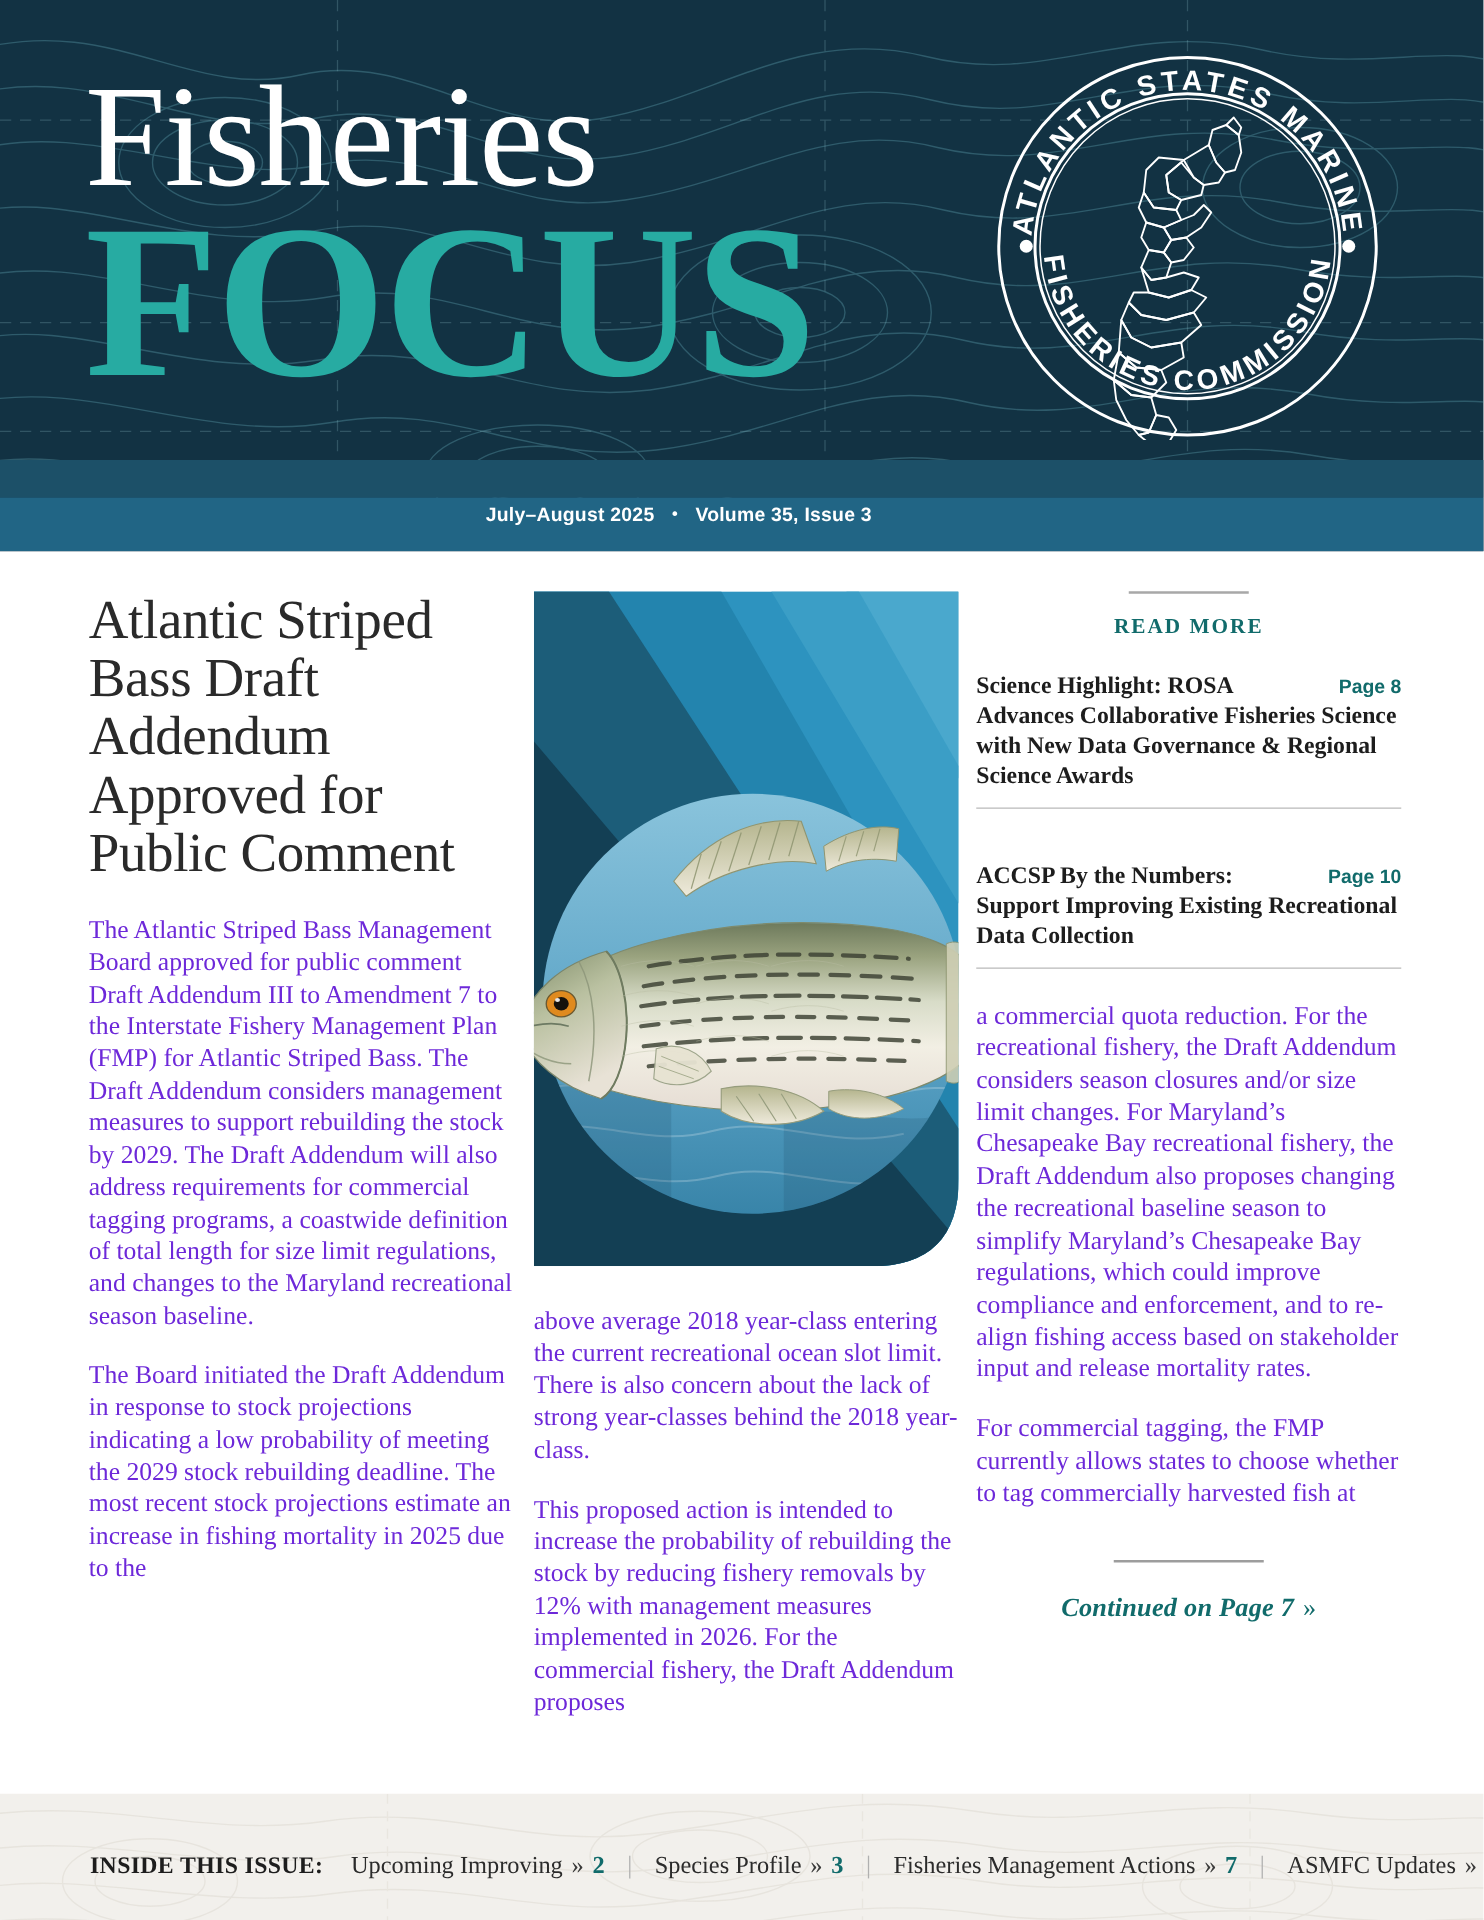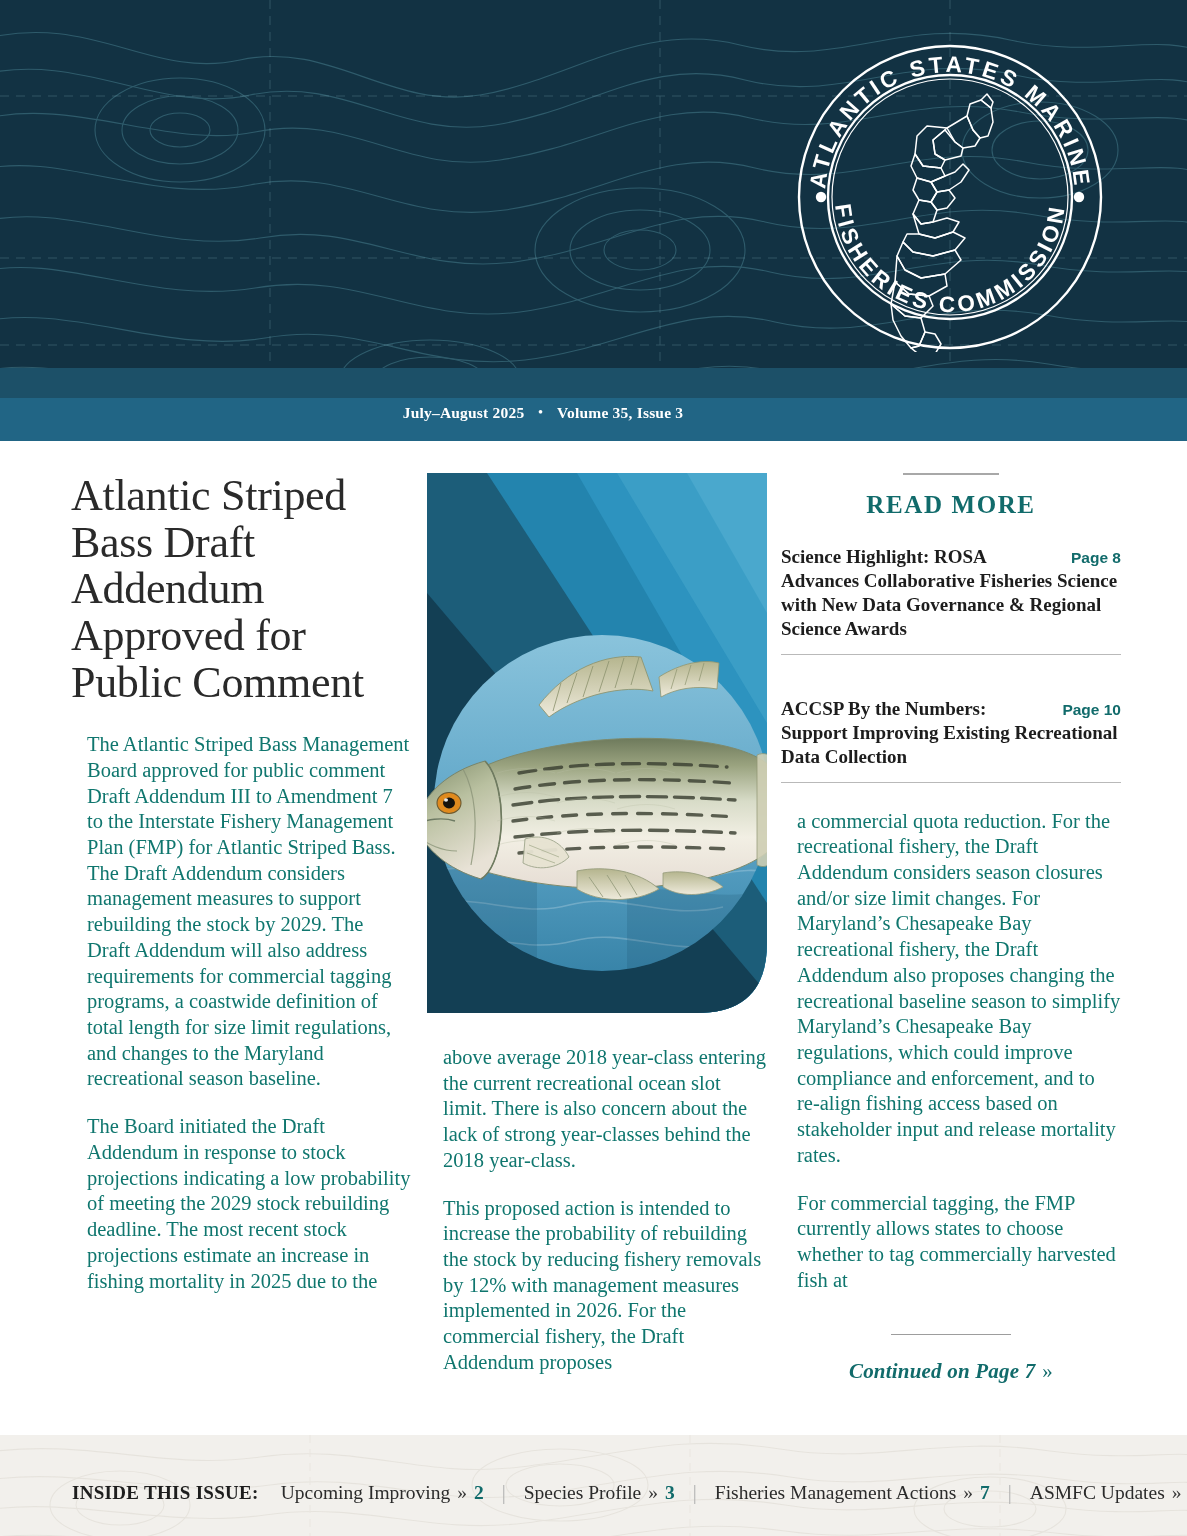--- a/index.html
+++ b/index.html
@@ -33,59 +33,59 @@
     font-family:"Liberation Serif", serif;
     font-size:175px;line-height:.80;color:#27aba2;
     font-weight:700;letter-spacing:-2px;margin-top:6px;
   }
 
   .seal{position:absolute;left:795px;top:42px;width:310px;height:310px;}
 
   .issueline{
     position:absolute;left:0;top:404px;width:1086px;
     text-align:center;
-    font-family:Liberation Serif, serif;
+    font-family:Liberation Sans, sans-serif;
     font-size:15.5px;font-weight:700;color:#ffffff;
     letter-spacing:.2px;
   }
   .issueline .dot{margin:0 14px;font-size:13px;position:relative;top:-2px;}
 
   
   .content{position:absolute;left:3px;top:441px;width:1187px;height:980px;}
 
   .col1{position:absolute;left:68px;top:32px;width:340px;}
   .col2{position:absolute;left:424px;top:32px;width:340px;}
   .col3{position:absolute;left:778px;top:32px;width:340px;}
 
   h1.headline{
     margin:0 0 26px 0;
     font-family:"Liberation Serif", serif;
     font-weight:400;font-size:44px;line-height:1.06;
     color:#2a2a2a;letter-spacing:-.3px;
   }
   p.body{
-    margin:0 0 22px 16px;
-    font-family:"Liberation Serif", serif;
-    font-size:20.5px;line-height:1.255;color:#0f766e;
+    margin:0 0 22px 0;
+    font-family:"Liberation Serif", serif;
+    font-size:20.5px;line-height:1.255;color:#6d28d9;
   }
   p.body:last-child{margin-bottom:0;}
 
   
   .hero{
     position:absolute;left:424px;top:32px;width:340px;height:540px;
     overflow:visible;
   }
   .hero-clip{position:absolute;left:0;top:0;width:340px;height:540px;overflow:hidden;}
 
   
   .rm-rule{width:96px;height:2px;background:#a8a8a8;margin:0 auto 16px auto;}
   .rm-title{
     text-align:center;
     font-family:"Liberation Serif", serif;
-    font-weight:700;font-size:25px;color:#116b6b;
+    font-weight:700;font-size:17px;color:#116b6b;
     letter-spacing:1.6px;margin-bottom:26px;
   }
   .rm-item{padding-bottom:13px;border-bottom:1.5px solid #b9b9b9;margin-bottom:16px;position:relative;}
   .rm-item:last-of-type{margin-bottom:0;}
   .rm-head{
     font-family:"Liberation Serif", serif;
     font-weight:700;font-size:19px;line-height:1.26;color:#1d1d1d;
     padding-right:0;
   }
   .rm-page{
@@ -165,20 +165,24 @@
         <line x1="950" y1="0" x2="950" y2="441"></line>
         <line x1="0" y1="96" x2="1187" y2="96"></line>
         <line x1="0" y1="258" x2="1187" y2="258"></line>
         <line x1="0" y1="345" x2="1187" y2="345"></line>
       </g>
     </svg>
 
     <div class="band1"></div>
     <div class="band2"></div>
 
+    <div class="title-wrap">
+      <div class="t-fisheries">Fisheries</div>
+      <div class="t-focus">FOCUS</div>
+    </div>
 
     <svg class="seal" viewBox="0 0 310 310">
       <defs>
         <path id="arcTop" d="M 30,155 A 125,125 0 0 1 280,155"></path>
         <path id="arcBot" d="M 40,155 A 115,115 0 0 0 270,155"></path>
       </defs>
       <circle cx="155" cy="155" r="151" fill="none" stroke="#ffffff" stroke-width="2.4"></circle>
       <circle cx="155" cy="155" r="122" fill="none" stroke="#ffffff" stroke-width="2.4"></circle>
       <circle cx="155" cy="155" r="118" fill="none" stroke="#ffffff" stroke-width="1.2"></circle>
       <circle cx="26" cy="155" r="5.2" fill="#ffffff"></circle>

